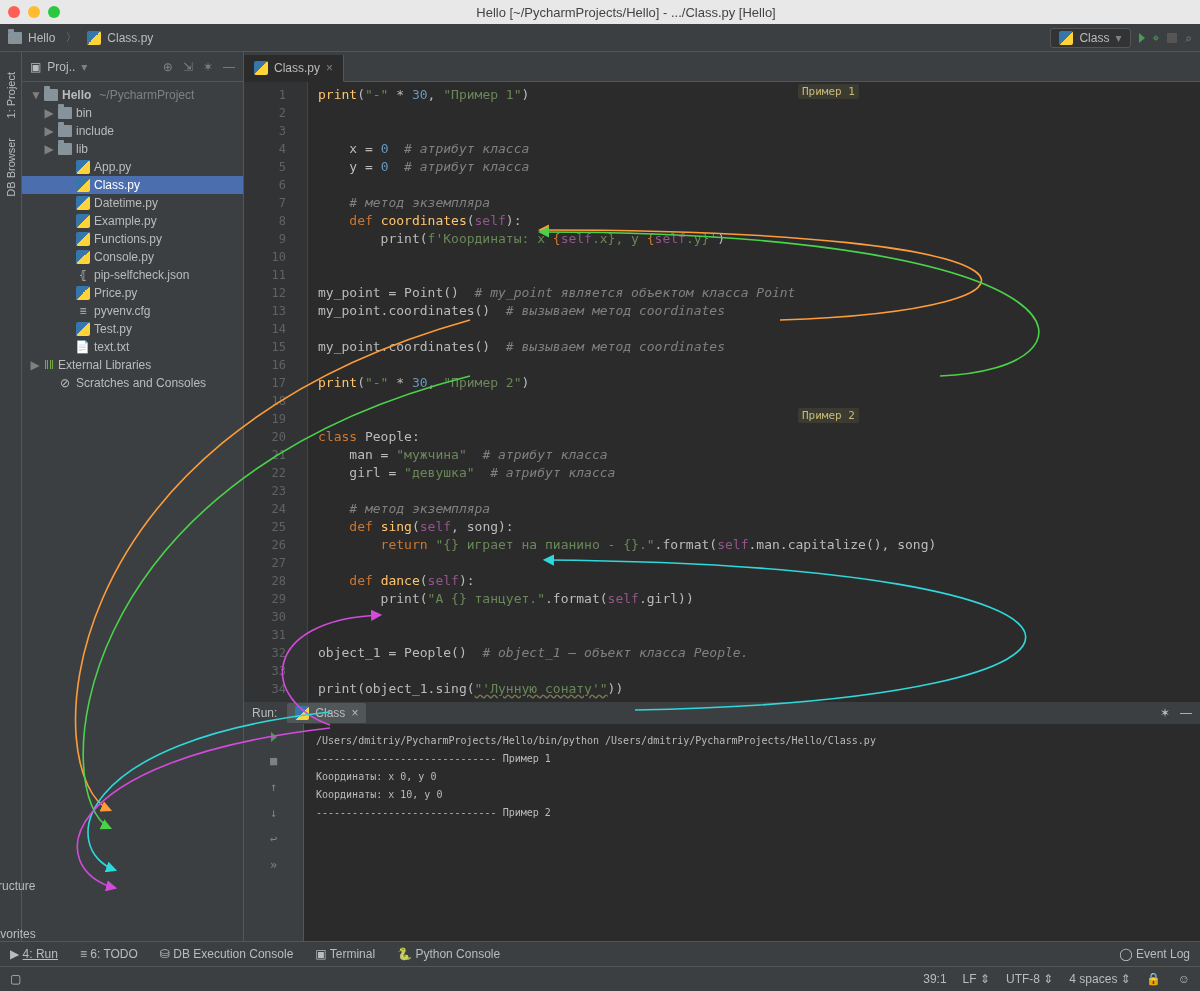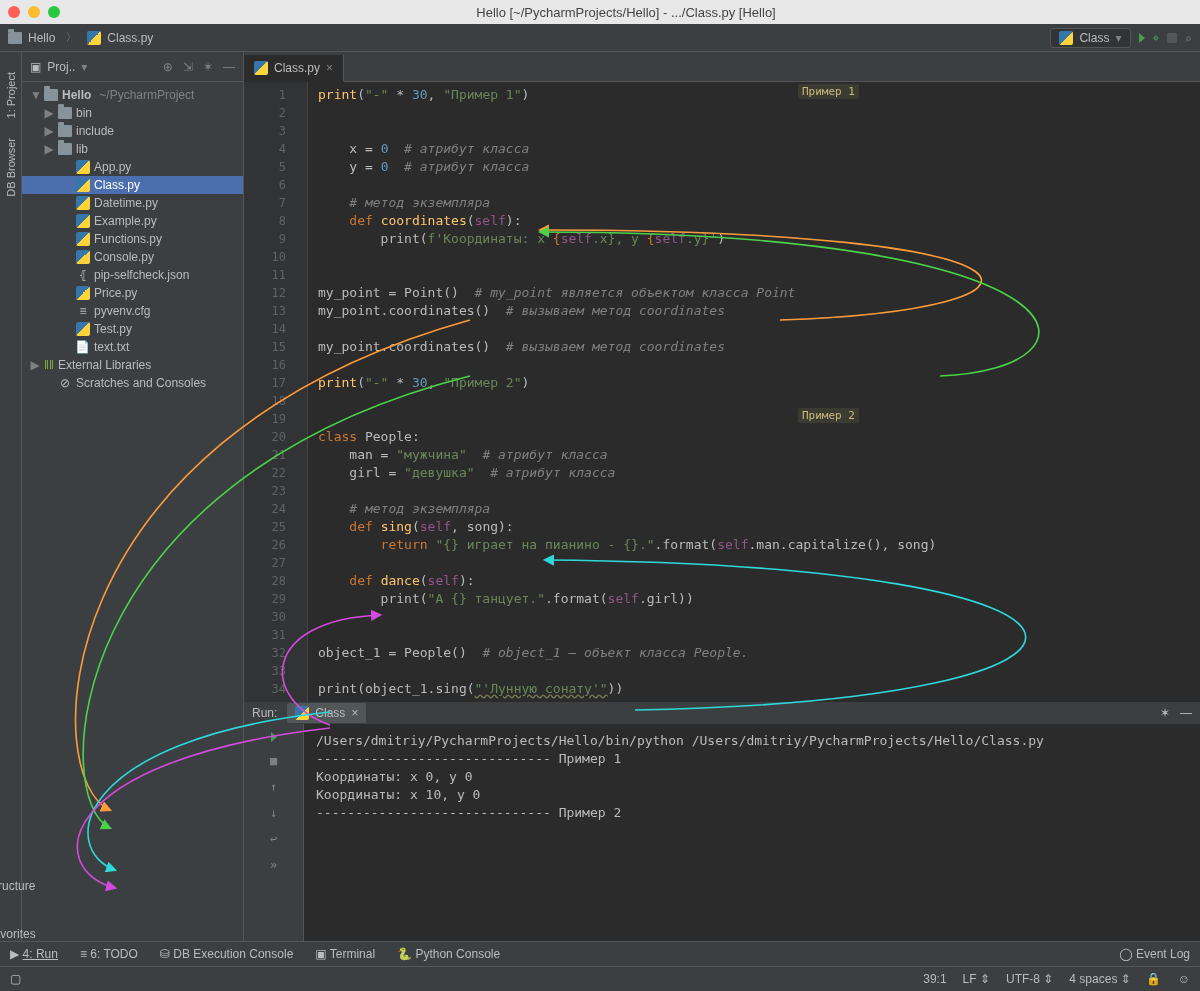--- a/index.html
+++ b/index.html
@@ -74,21 +74,21 @@
   .code{flex:1;padding:4px 10px;font-size:13px;position:relative;}
   .cl{height:18px;line-height:18px;white-space:pre;}
   .kw{color:var(--kw);} .def{color:var(--def);} .str{color:var(--str);} .num{color:var(--num);} .self{color:var(--self);} .com{color:var(--comment);font-style:italic;}
   .anno{position:absolute;color:#c9ba7a;font-size:11px;background:#3b3b32;padding:1px 4px;border-radius:2px;}
 
   
   .run{height:218px;border-top:1px solid var(--border);background:var(--bg-dark);display:flex;}
   .run-head{position:absolute;margin-top:-22px;height:22px;display:flex;align-items:center;gap:10px;background:var(--bg);width:100%;padding:0 8px;}
   .run-wrap{position:relative;display:flex;width:100%;}
   .run-tools{width:60px;background:var(--bg);border-right:1px solid var(--border);display:flex;flex-direction:column;align-items:center;gap:12px;padding:8px 0;}
-  .run-out{flex:1;padding:8px 12px;color:var(--text);font-size:13px;}
+  .run-out{flex:1;padding:8px 12px;color:var(--text);font-size:10px;}
   .run-out .ol{height:18px;line-height:18px;white-space:pre;}
   .run-tab{display:flex;align-items:center;gap:6px;background:#515658;padding:3px 8px;border-radius:2px 2px 0 0;}
 
   
   .bottombar{height:25px;background:var(--bg);border-top:1px solid var(--border);display:flex;align-items:center;padding:0 10px;gap:22px;}
   .bottombar .right{margin-left:auto;display:flex;gap:8px;align-items:flex-start;}
   .status{height:25px;background:var(--bg);border-top:1px solid var(--border);display:flex;align-items:center;padding:0 10px;}
   .status .right{margin-left:auto;display:flex;gap:16px;align-items:center;}
 
   .pyicon{width:14px;height:14px;background:linear-gradient(135deg,#3776ab 50%,#ffd43b 50%);border-radius:2px;}

